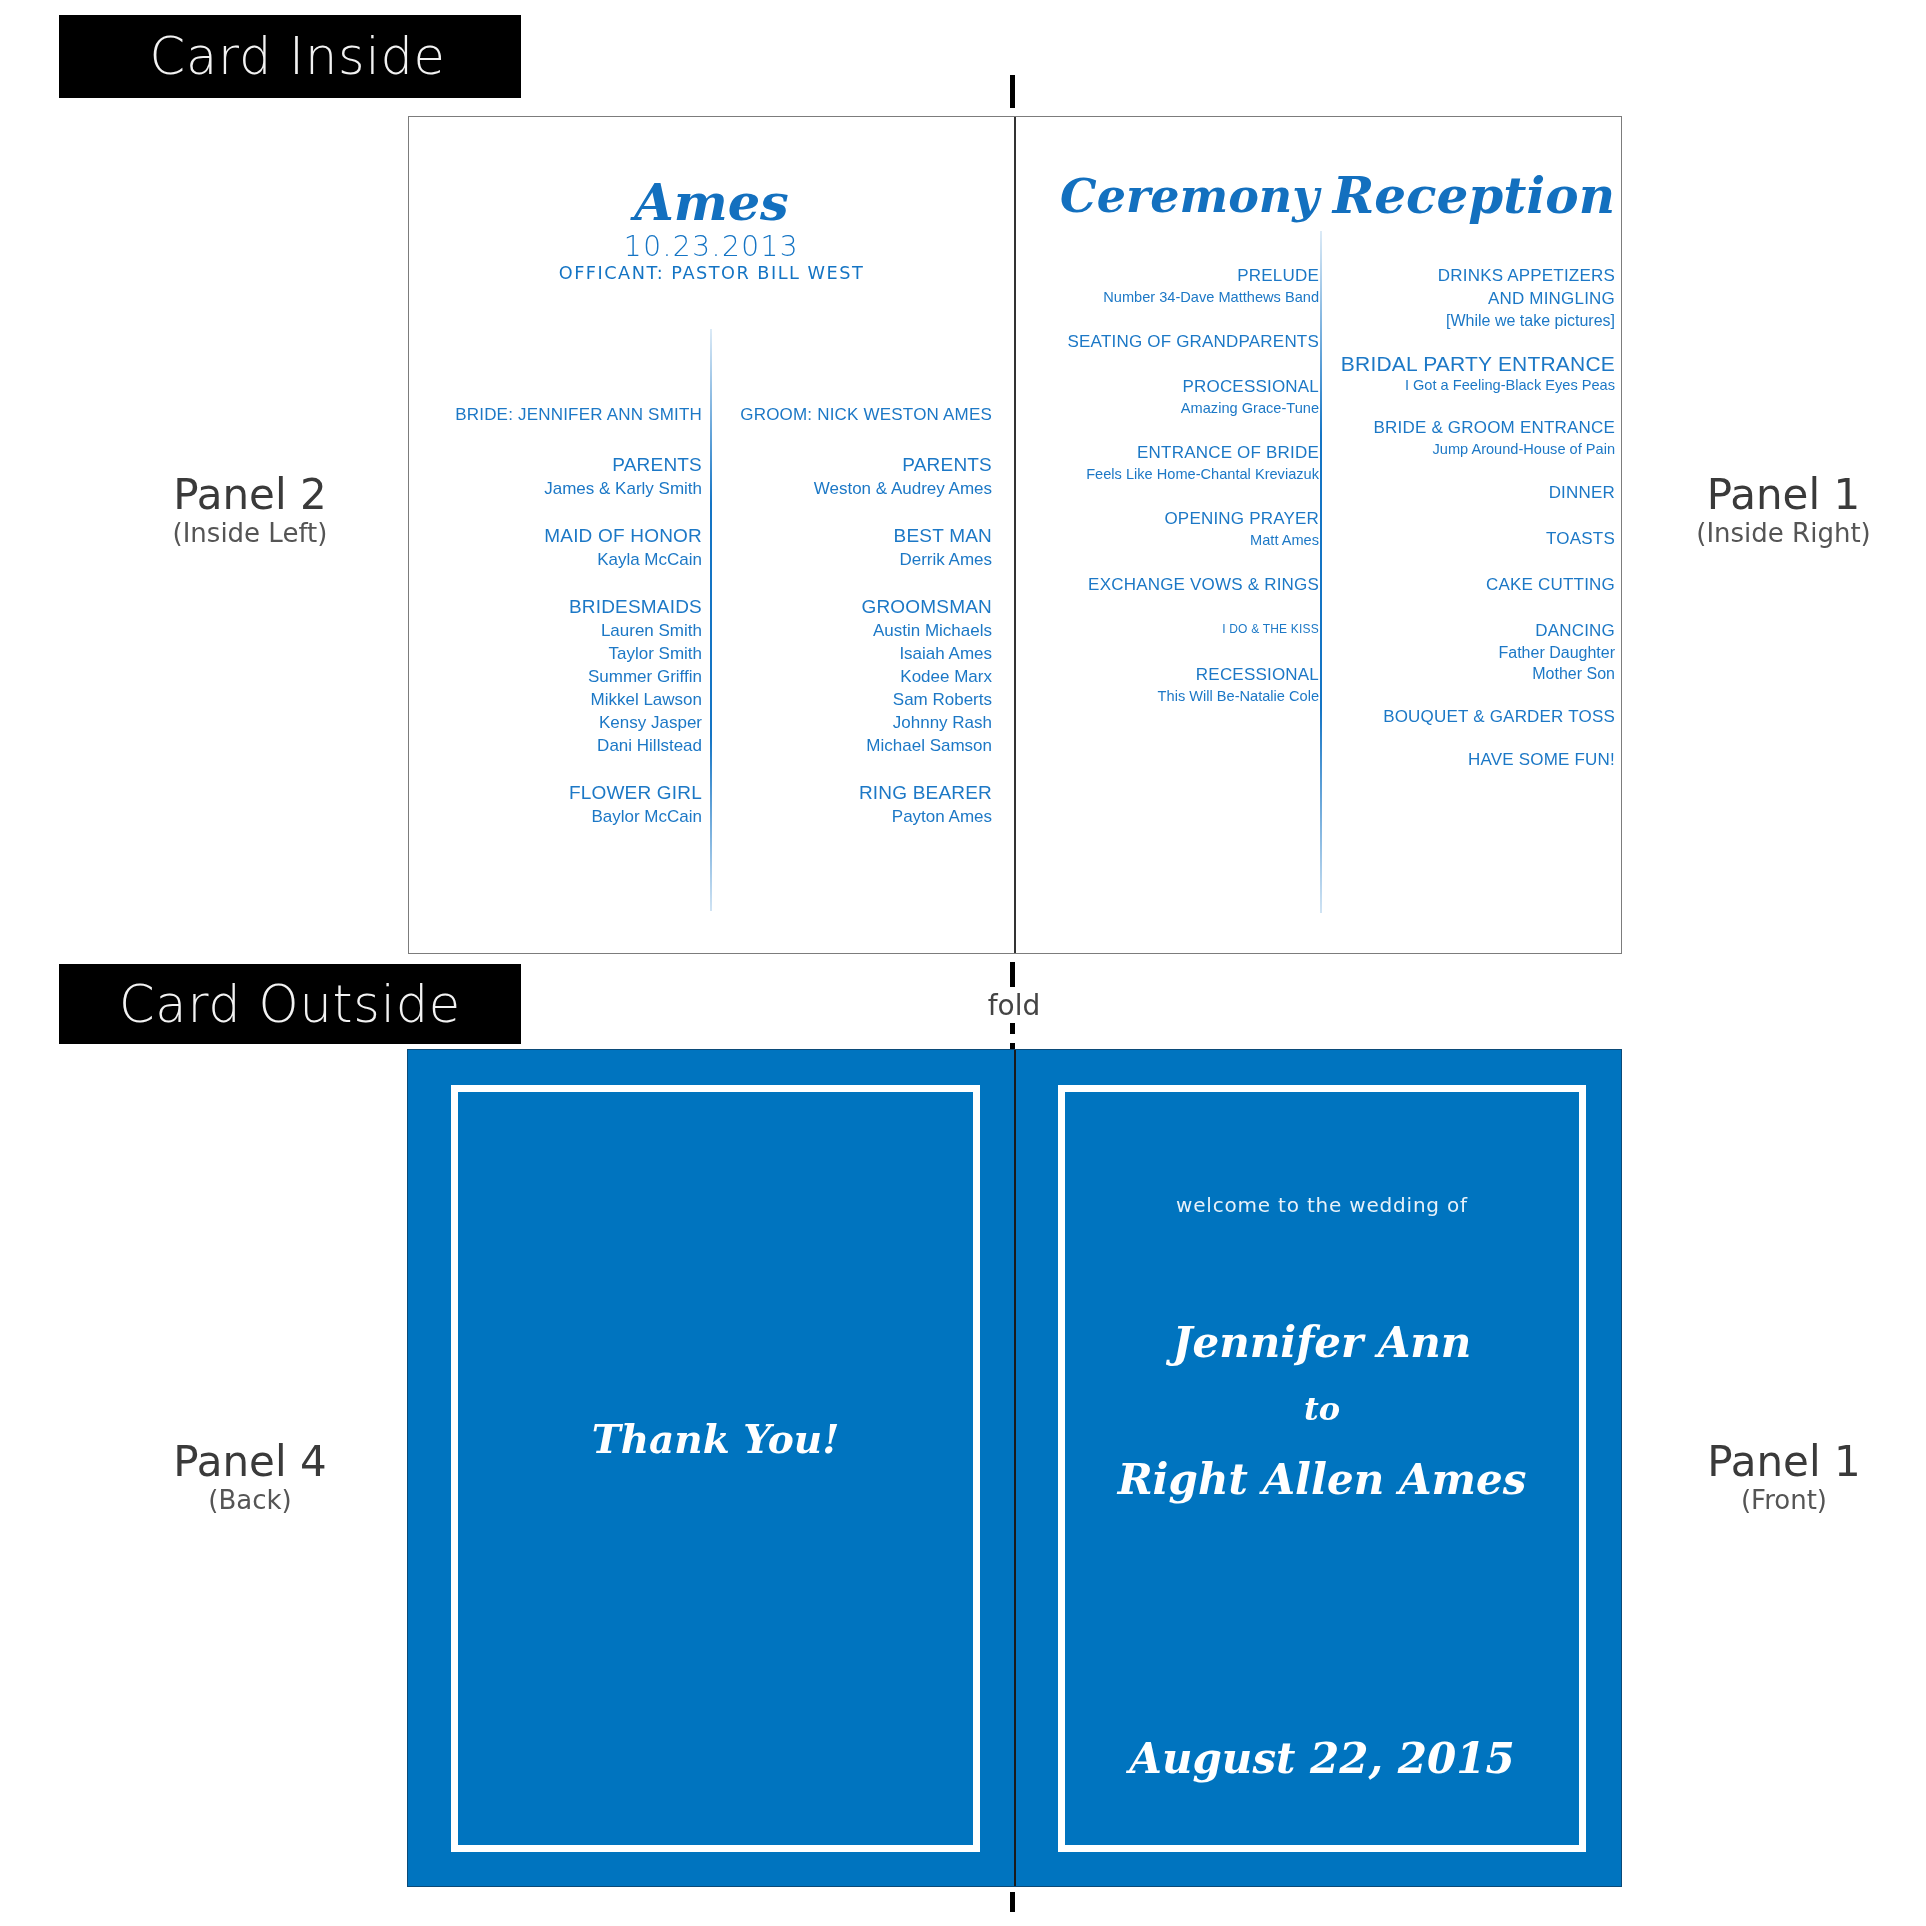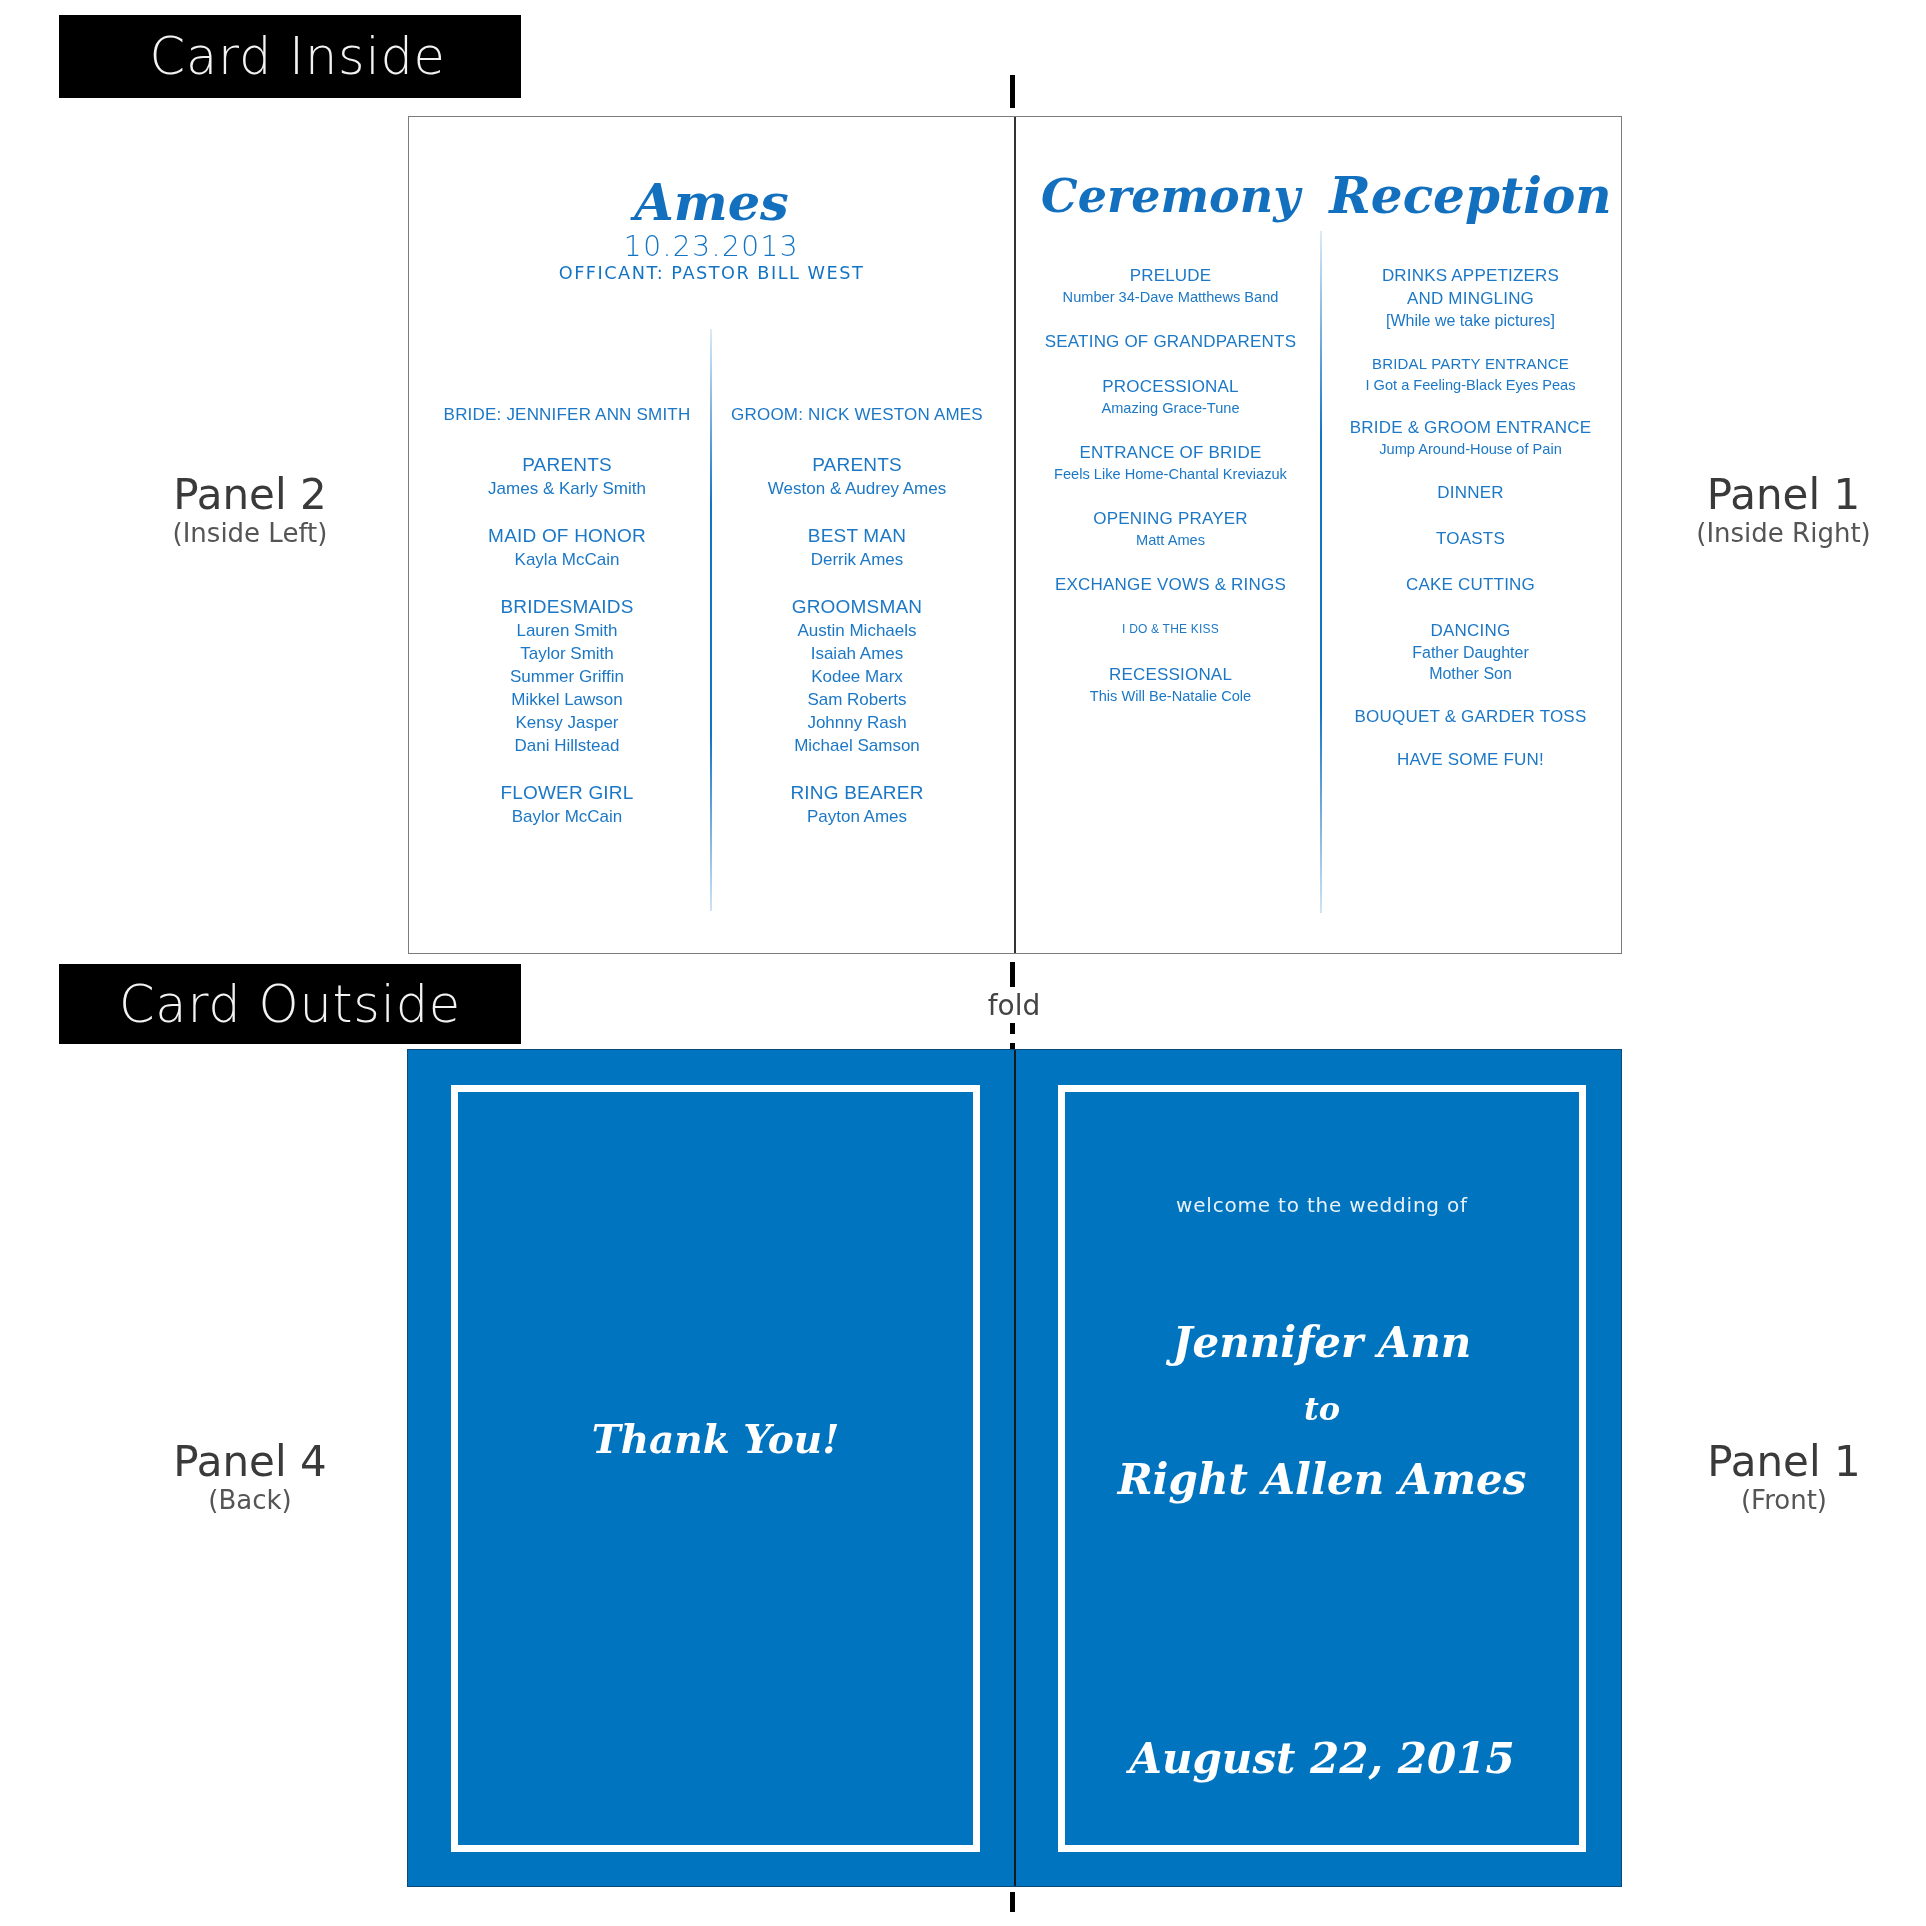--- a/index.html
+++ b/index.html
@@ -26,21 +26,21 @@
     font-family: "DejaVu Sans", sans-serif; font-size: 28px; color: #444; }
 
   
   .inside-card { position: absolute; left: 408px; top: 116px; width: 1214px; height: 838px;
     border: 1.5px solid #7c7c7c; box-sizing: border-box; background: #fff; }
   .fold-line { position: absolute; width: 1.5px; background: #333; }
 
   .blue { color: #1474c4; }
   .script { font-family: "DejaVu Serif", serif; font-style: italic; font-weight: bold; color: #1370bf; }
 
-  .col { position: absolute; text-align: center; color: #1c78c6; }
+  .col { position: absolute; text-align: right; color: #1c78c6; }
   .col .h { font-size: 19px; line-height: 25px; letter-spacing: 0.2px; }
   .col .n { font-size: 17px; line-height: 23px; }
   .col .sm { font-size: 14.6px; line-height: 21.6px; }
   .col .grp { margin-bottom: 23px; }
 
   .divider { position: absolute; width: 2.3px;
     background: linear-gradient(to bottom, rgba(20,116,196,0.15), #1474c4 30%, #1474c4 70%, rgba(20,116,196,0.2)); }
 
   
   .outside-card { position: absolute; left: 407px; top: 1049px; width: 1215px; height: 838px;
@@ -180,21 +180,21 @@
   </div>
 
   <div class="col" style="left:917px; top:48px; width:289px;">
     <div class="script" style="font-size:50px; line-height:62px; margin-bottom:37px;">Reception</div>
     <div style="margin-bottom:20px;">
       <div class="h" style="font-size:17px; line-height:23px;">DRINKS APPETIZERS</div>
       <div class="h" style="font-size:17px; line-height:23px;">AND MINGLING</div>
       <div class="sm" style="font-size:16px;">[While we take pictures]</div>
     </div>
     <div style="margin-bottom:20px;">
-      <div class="h" style="font-size:15px; line-height:23px;">BRIDAL PARTY ENTRANCE</div>
+      <div class="h" style="font-size:21px; line-height:23px;">BRIDAL PARTY ENTRANCE</div>
       <div class="sm">I Got a Feeling-Black Eyes Peas</div>
     </div>
     <div style="margin-bottom:20px;">
       <div class="h" style="font-size:17px; line-height:23px;">BRIDE &amp; GROOM ENTRANCE</div>
       <div class="sm">Jump Around-House of Pain</div>
     </div>
     <div style="margin-bottom:23px;">
       <div class="h" style="font-size:17px; line-height:23px;">DINNER</div>
     </div>
     <div style="margin-bottom:23px;">

